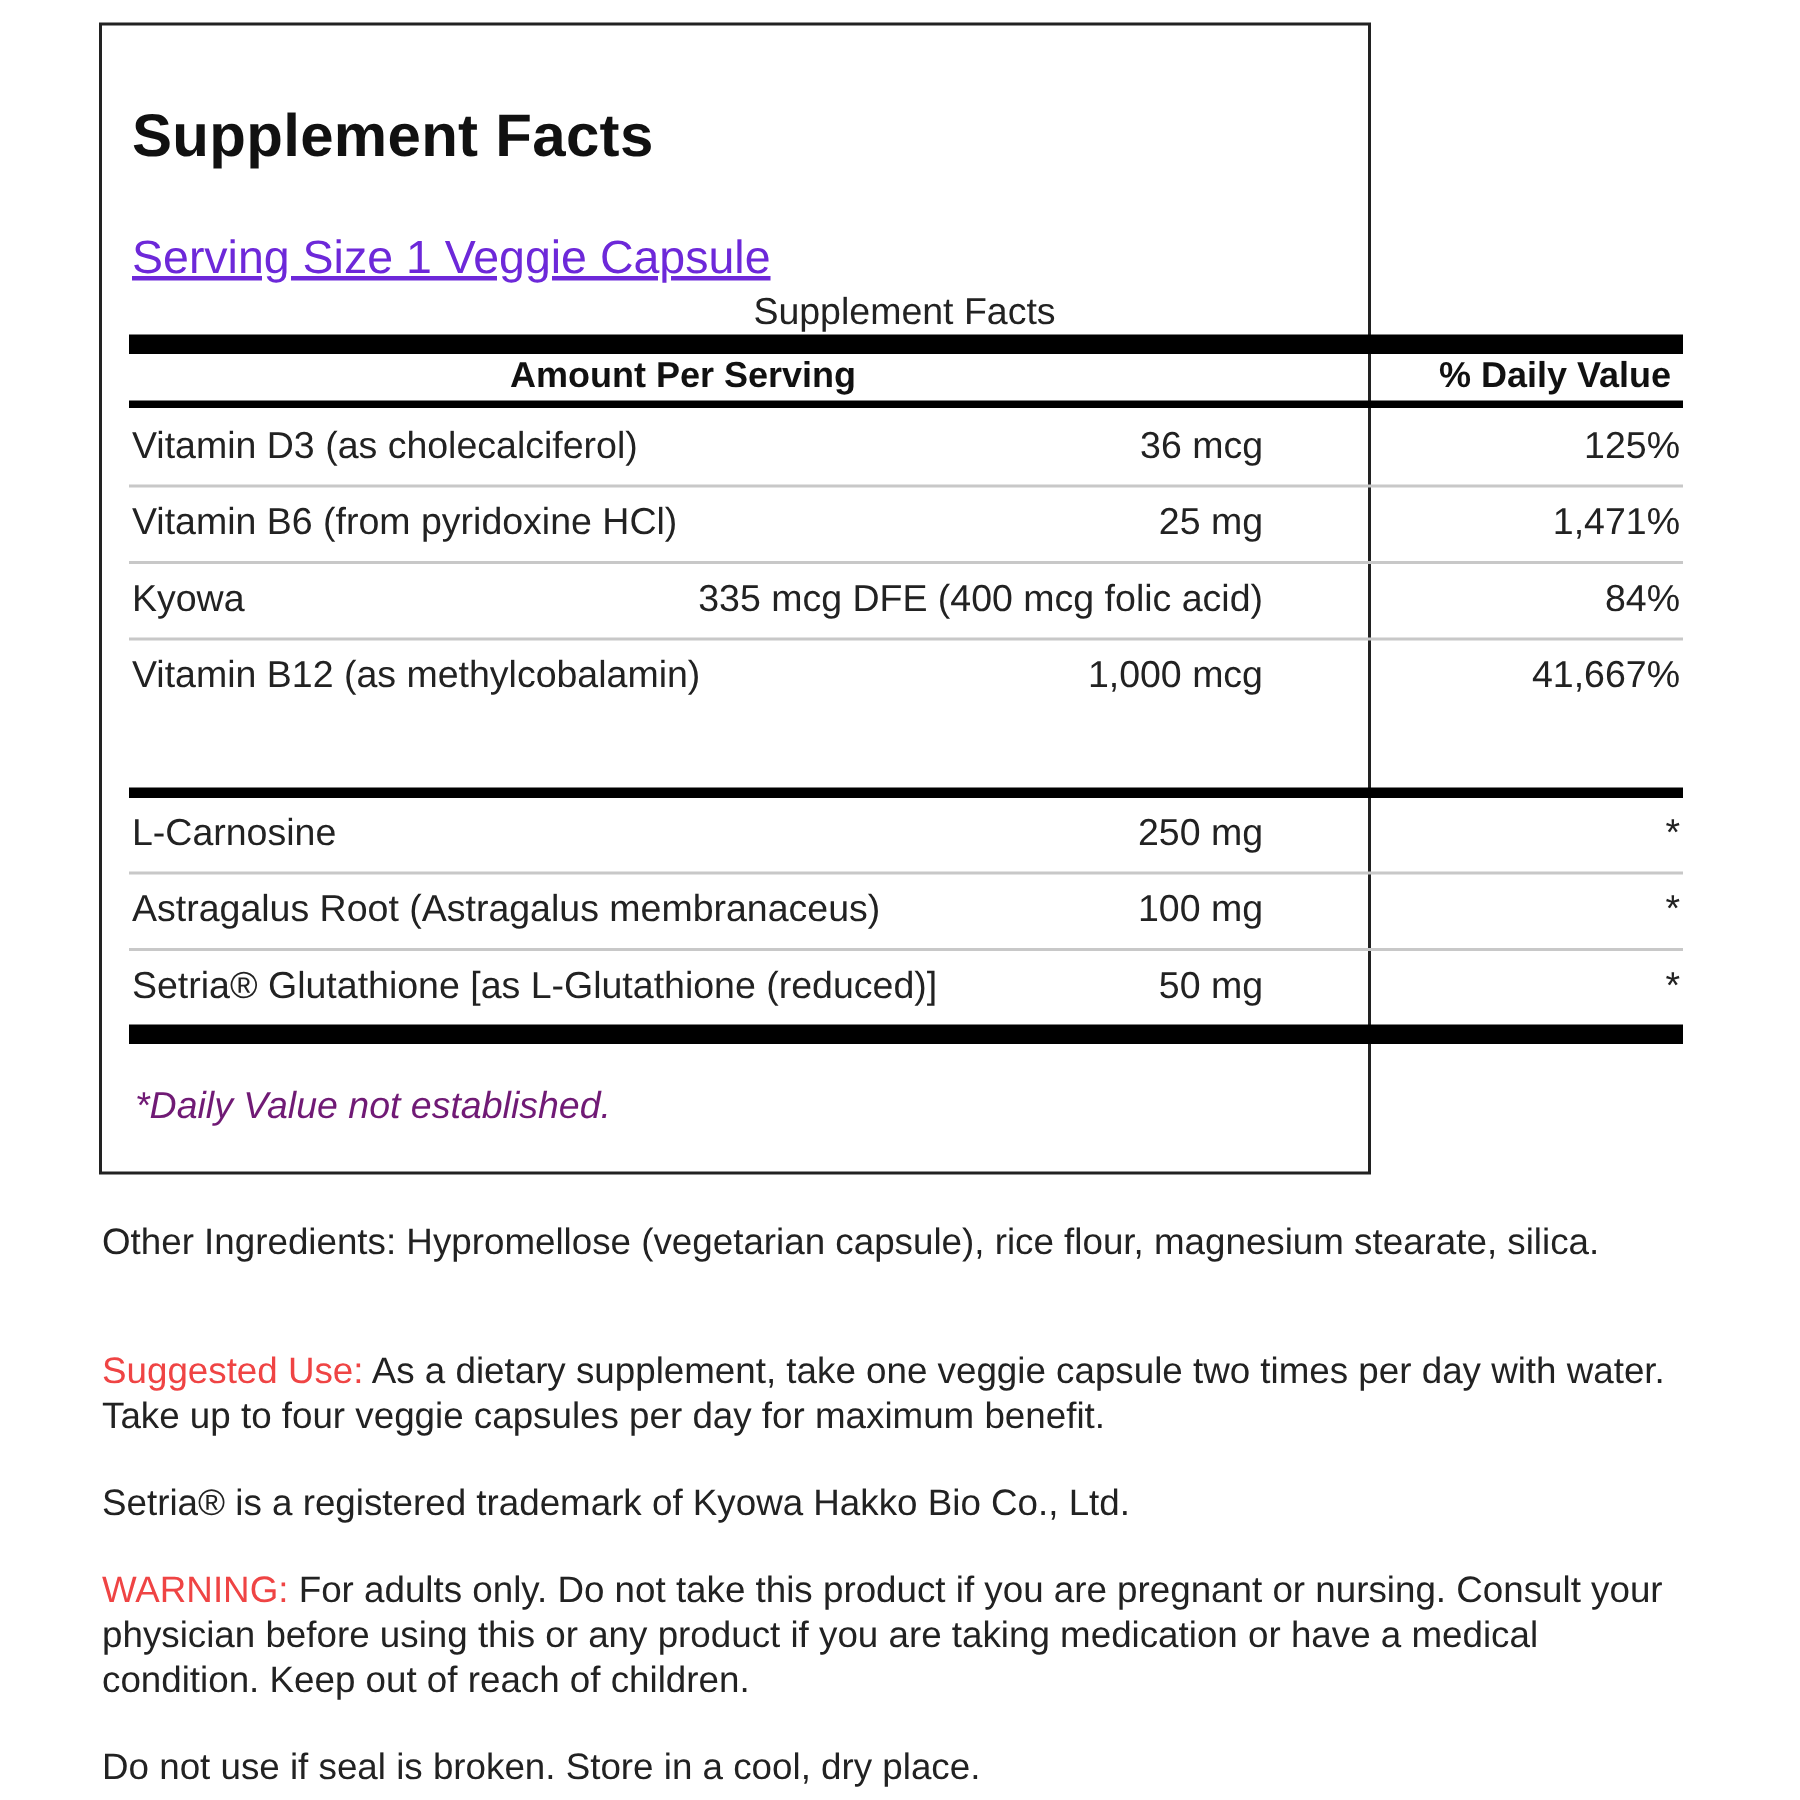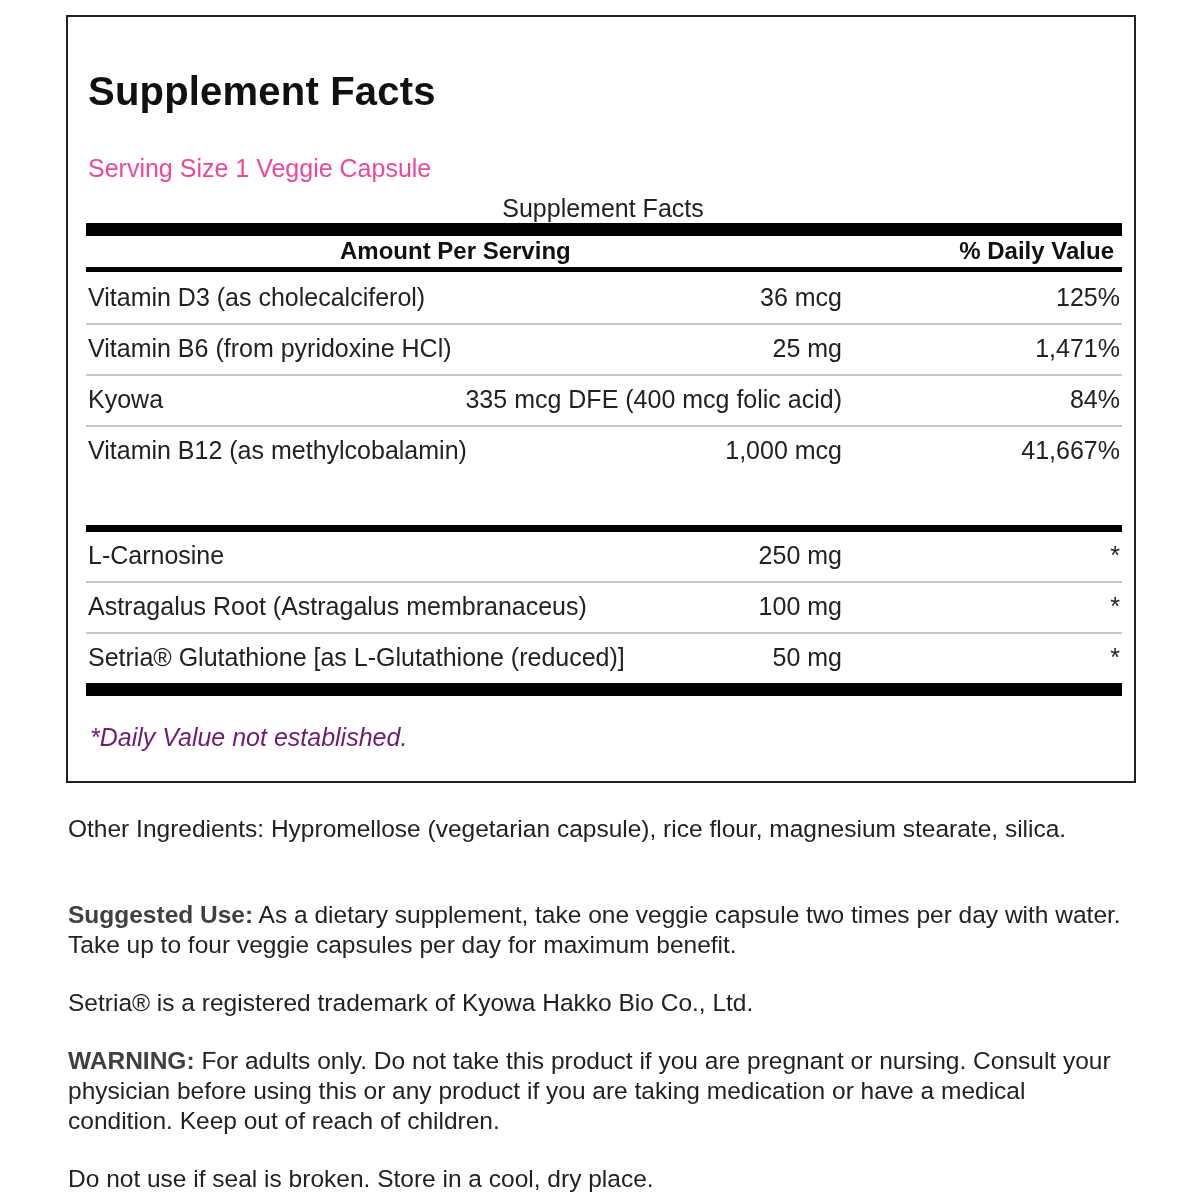--- a/index.html
+++ b/index.html
@@ -1,29 +1,29 @@
 <!DOCTYPE html>
 <html><head>
   <meta charset="utf-8">
   <style>
     html, body { margin: 0; padding: 0; background: #ffffff; }
     body {
       width: 1200px; height: 1200px; position: relative; overflow: hidden;
       font-family: "Liberation Sans", sans-serif; color: #111111;
     }
     .facts-box {
-      position: absolute; left: 66px; top: 15px; width: 1070px; height: 768px;
+      position: absolute; left: 66px; top: 15px; width: 848px; height: 768px;
       border: 2px solid #222222; box-sizing: border-box; background: #fff;
     }
     .title {
       position: absolute; left: 20px; top: 52px;
       font-size: 40px; font-weight: bold; letter-spacing: 0.2px; color: #111;
     }
     .serving {
-      position: absolute; left: 20px; top: 137px; font-size: 25px; color: #ec4899;
+      position: absolute; left: 20px; top: 137px; font-size: 31px; color: #6d28d9; text-decoration: underline;
     }
     .caption {
       position: absolute; left: 0; width: 1070px; top: 177px;
       text-align: center; font-size: 25px; color: #222;
     }
     .bar-thick { position: absolute; left: 18px; width: 1036px; background: #000; }
     .table-header {
       position: absolute; left: 18px; width: 1036px; top: 218px; height: 34px;
       font-size: 24px; font-weight: bold;
     }
@@ -36,21 +36,21 @@
     }
     .row:last-child { border-bottom: none; }
     .cell-name { position: absolute; left: 2px; top: 9px; white-space: nowrap; }
     .cell-amount { position: absolute; right: 280px; top: 9px; white-space: nowrap; text-align: right; }
     .cell-dv { position: absolute; right: 2px; top: 9px; white-space: nowrap; text-align: right; }
     .footnote { position: absolute; left: 22px; top: 706px; font-size: 25px; color: #701a75; font-style: italic; }
     .below {
       position: absolute; left: 68px; width: 1060px;
       font-size: 24.5px; line-height: 30px; color: #222;
     }
-    .below b { font-weight: bold; color: #404040; }
+    .below b { font-weight: normal; color: #ef4444; }
   </style>
 </head>
 <body>
 
 <div class="facts-box">
   <div class="title">Supplement Facts</div>
   <div class="serving">Serving Size 1 Veggie Capsule</div>
   <div class="caption">Supplement Facts</div>
 
   <div class="bar-thick" style="top:206px;height:13px;"></div>

